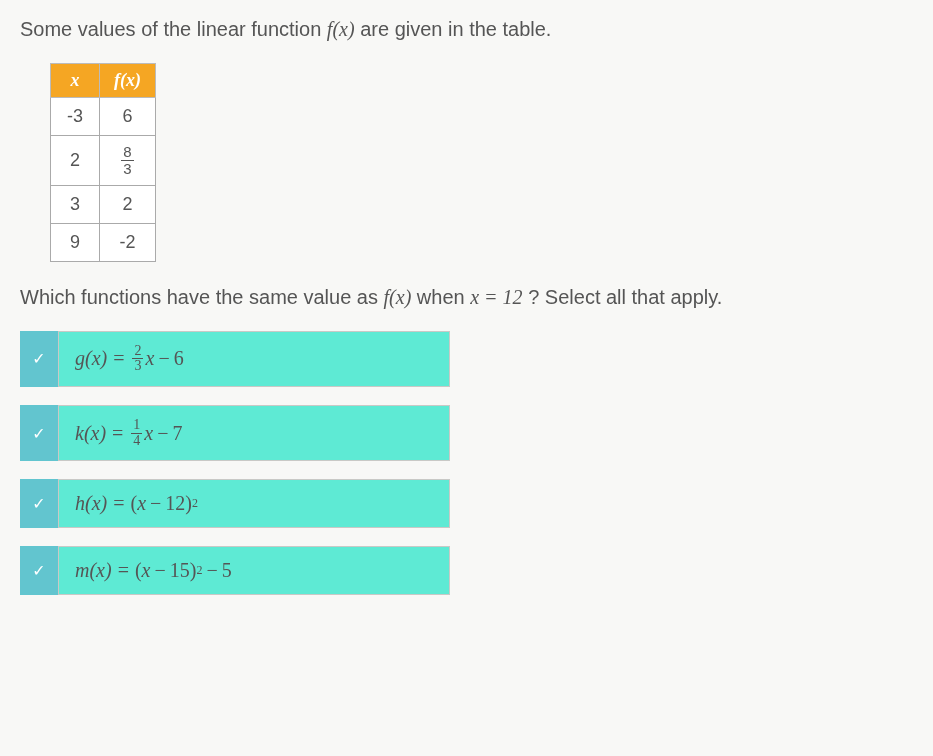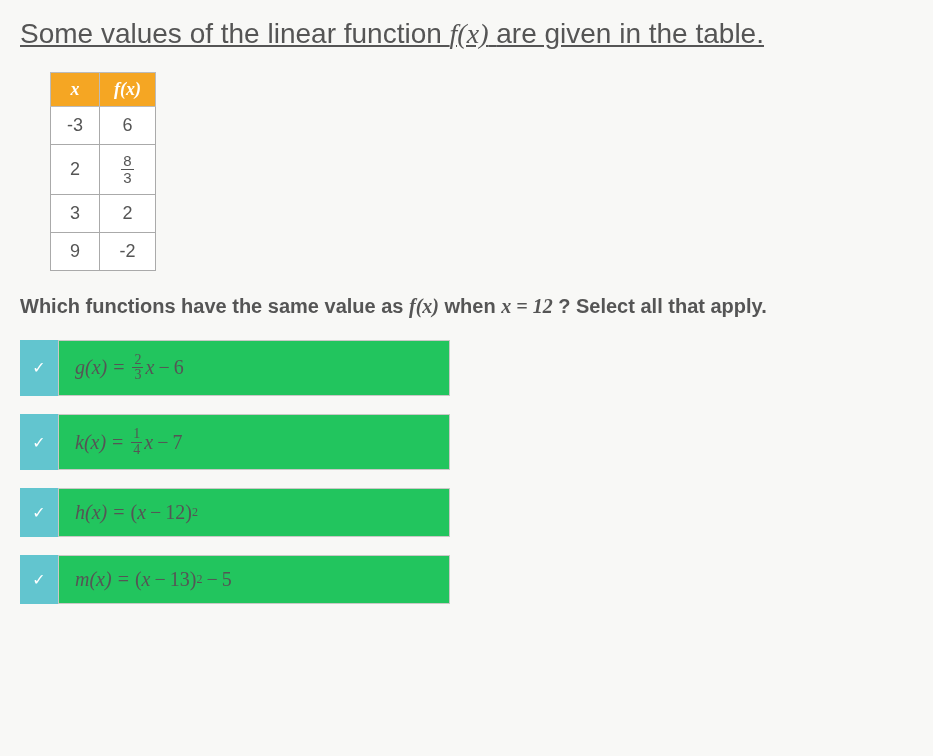--- a/index.html
+++ b/index.html
@@ -6,25 +6,24 @@
     body {
       width: 933px;
       height: 756px;
       background: #f8f8f6;
       font-family: Arial, Helvetica, sans-serif;
       color: #4a4a48;
       padding: 18px 20px;
       position: relative;
     }
     .intro {
-      font-size: 28px;
+      font-size: 20px;
       color: #555;
       margin-bottom: 22px;
       font-weight: 500;
-      text-decoration: underline;
     }
     .data-table {
       border-collapse: collapse;
       margin-left: 30px;
       margin-bottom: 24px;
     }
     .data-table th {
       background: #f5a623;
       color: #fff;
       font-weight: bold;
@@ -49,21 +48,21 @@
       align-items: center;
       vertical-align: middle;
       font-size: 15px;
       line-height: 1.05;
     }
     .frac-v .den { border-top: 1px solid #555; padding: 0 2px; }
     .question {
       font-size: 20px;
       color: #555;
       margin-bottom: 22px;
-      font-weight: 700;
+      font-weight: 400;
     }
     .fnx {
       font-family: "Times New Roman", serif;
       font-style: italic;
     }
     .answers {
       display: flex;
       flex-direction: column;
       gap: 18px;
     }
@@ -79,21 +78,21 @@
       align-items: center;
       justify-content: center;
     }
     .check-mark {
       color: #fff;
       font-size: 16px;
     }
     .answer-body {
       flex: 1;
       border: 1px solid #c9c9c6;
-      background: #22c55e;
+      background: #5eead4;
       padding: 12px 16px;
       display: flex;
       align-items: center;
       font-family: "Times New Roman", serif;
       font-style: italic;
       font-size: 20px;
       color: #555;
     }
     .fn-name { font-style: italic; }
     .eq-sp { margin: 0 6px; font-style: normal; }
@@ -216,21 +215,21 @@
   <div class="answer">
     <div class="check-tab">
       <span class="check-mark">✓</span>
     </div>
     <div class="answer-body">
       <span class="fn-name">m(x)</span>
       <span class="eq-sp">=</span>
       <span class="num-r">(</span>
       <span>x</span>
       <span class="minus">−</span>
-      <span class="num-r">13</span>
+      <span class="num-r">15</span>
       <span class="num-r">)</span>
       <span class="sup num-r">2</span>
       <span class="minus">−</span>
       <span class="num-r">5</span>
     </div>
   </div>
 
 </div>
 
 </body></html>

